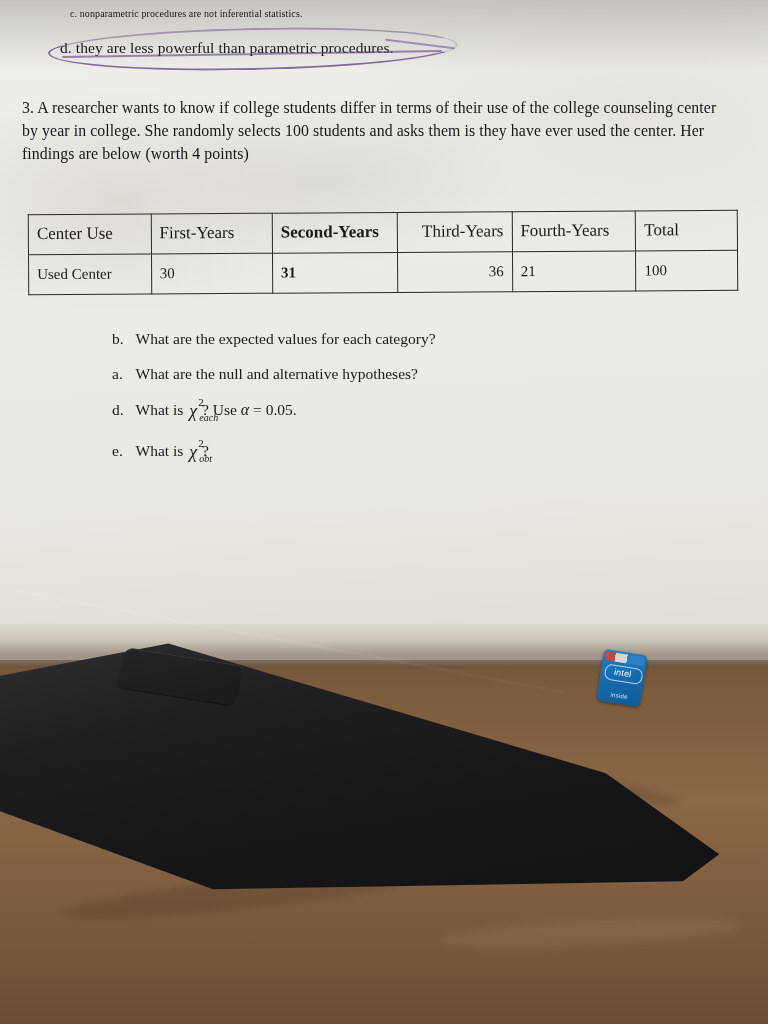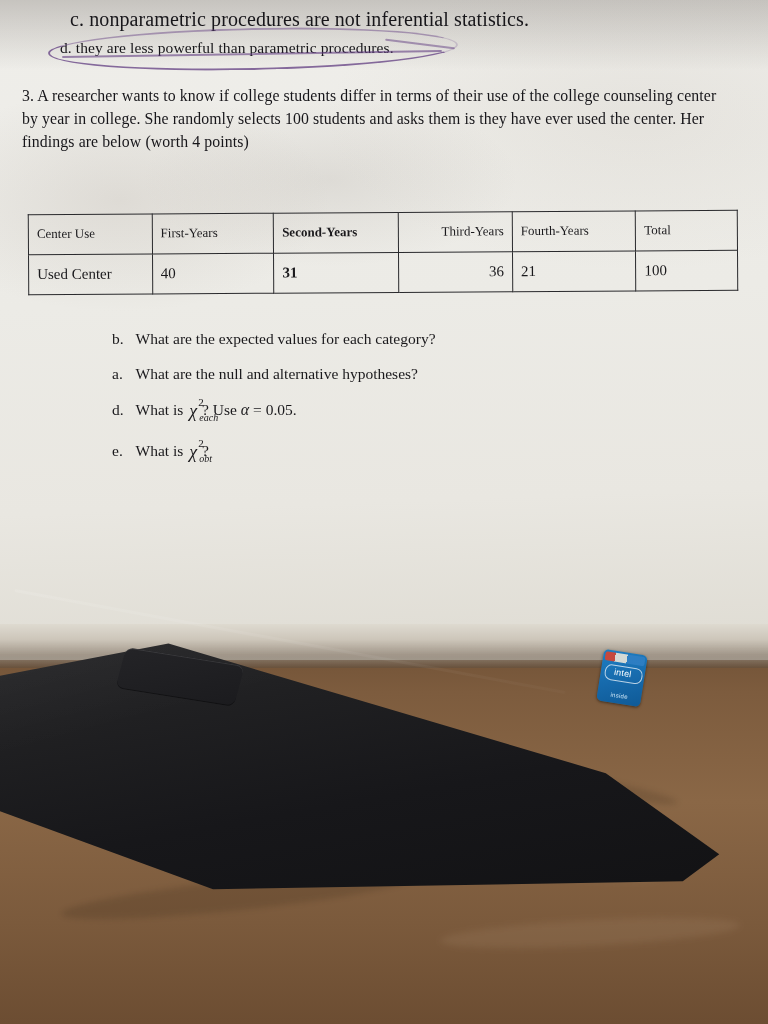--- a/index.html
+++ b/index.html
@@ -169,21 +169,21 @@
     position: absolute;
     left: 0; top: 0;
     width: 768px;
     height: 640px;
     color: #17161a;
   }
   .line-c {
     position: absolute;
     left: 70px;
     top: 8px;
-    font-size: 20px;
+    font-size: 10px;
     letter-spacing: 0.1px;
   }
   .line-d {
     position: absolute;
     left: 60px;
     top: 39px;
     font-size: 15.5px;
     letter-spacing: 0.1px;
   }
   .ink-circle {
@@ -216,21 +216,21 @@
     width: 70px;
     height: 2px;
     background: rgba(98, 62, 130, 0.5);
     transform: rotate(7deg);
     border-radius: 2px;
   }
 
   .q3 {
     position: absolute;
     left: 22px;
-    top: 84px;
+    top: 96px;
     width: 710px;
     font-size: 15.8px;
     line-height: 23px;
     letter-spacing: 0.1px;
   }
 
   
   .table-wrap {
     position: absolute;
     left: 28px;
@@ -243,21 +243,21 @@
     font-size: 15px;
     color: #1a191c;
     transform: rotate(-0.35deg);
   }
   table.data td {
     border: 1px solid #2a2a2d;
     padding: 7px 8px 8px 8px;
     height: 24px;
     vertical-align: middle;
   }
-  table.data tr.head td { font-size: 13px; }
+  table.data tr.head td { font-size: 17px; }
   table.data td.c0 { width: 122px; }
   table.data td.c1 { width: 122px; }
   table.data td.c2 { width: 122px; font-weight: bold; }
   table.data td.c3 { width: 112px; text-align: right; }
   table.data td.c4 { width: 122px; }
   table.data td.c5 { width: 98px; border-radius: 17px; }
 
   
   .subs {
     position: absolute;
@@ -342,21 +342,21 @@
             <tr class="head">
           <td class="c0">Center Use</td>
           <td class="c1">First-Years</td>
           <td class="c2">Second-Years</td>
           <td class="c3">Third-Years</td>
           <td class="c4">Fourth-Years</td>
           <td class="c5">Total</td>
         </tr>
         <tr>
           <td class="c0">Used Center</td>
-          <td class="c1">40</td>
+          <td class="c1">30</td>
           <td class="c2">31</td>
           <td class="c3">36</td>
           <td class="c4">21</td>
           <td class="c5">100</td>
         </tr>
       </tbody>
         </table>
     </div>
 
     <div class="subs">

